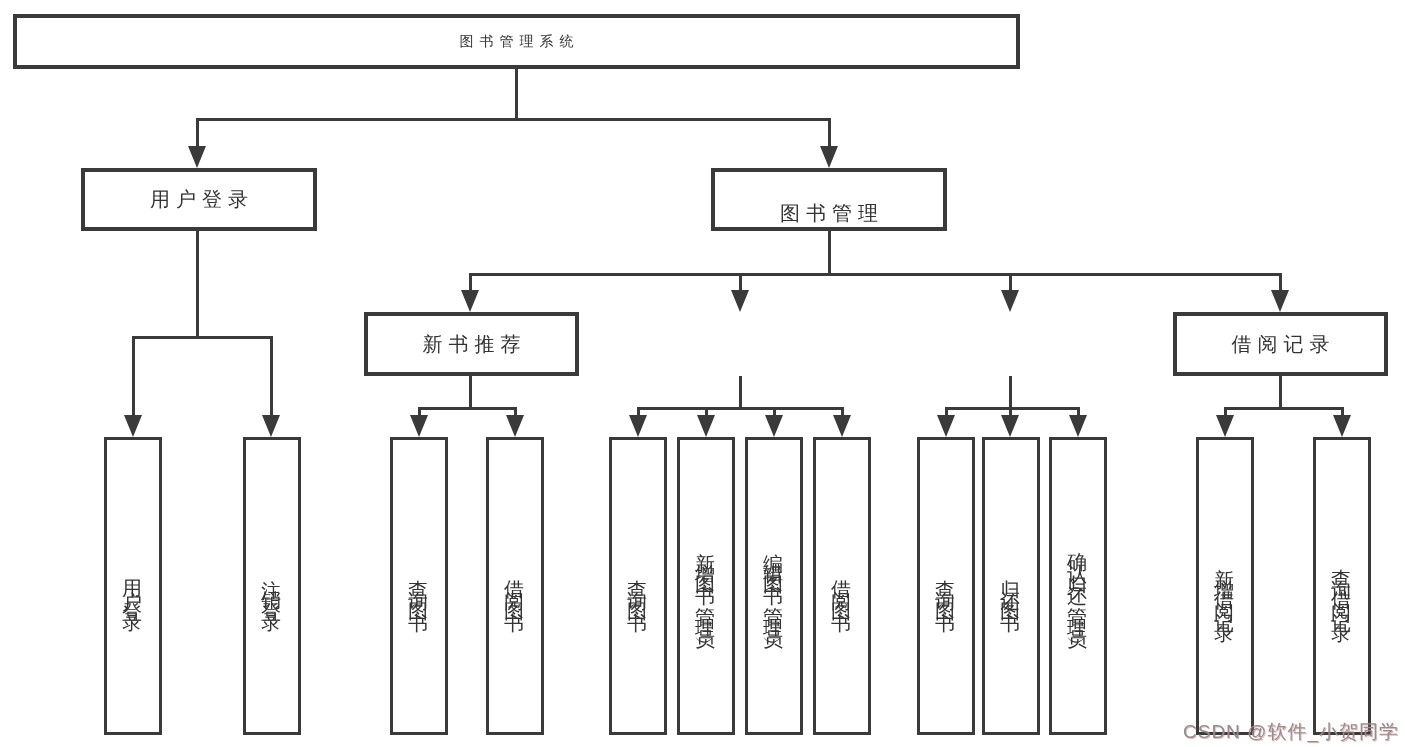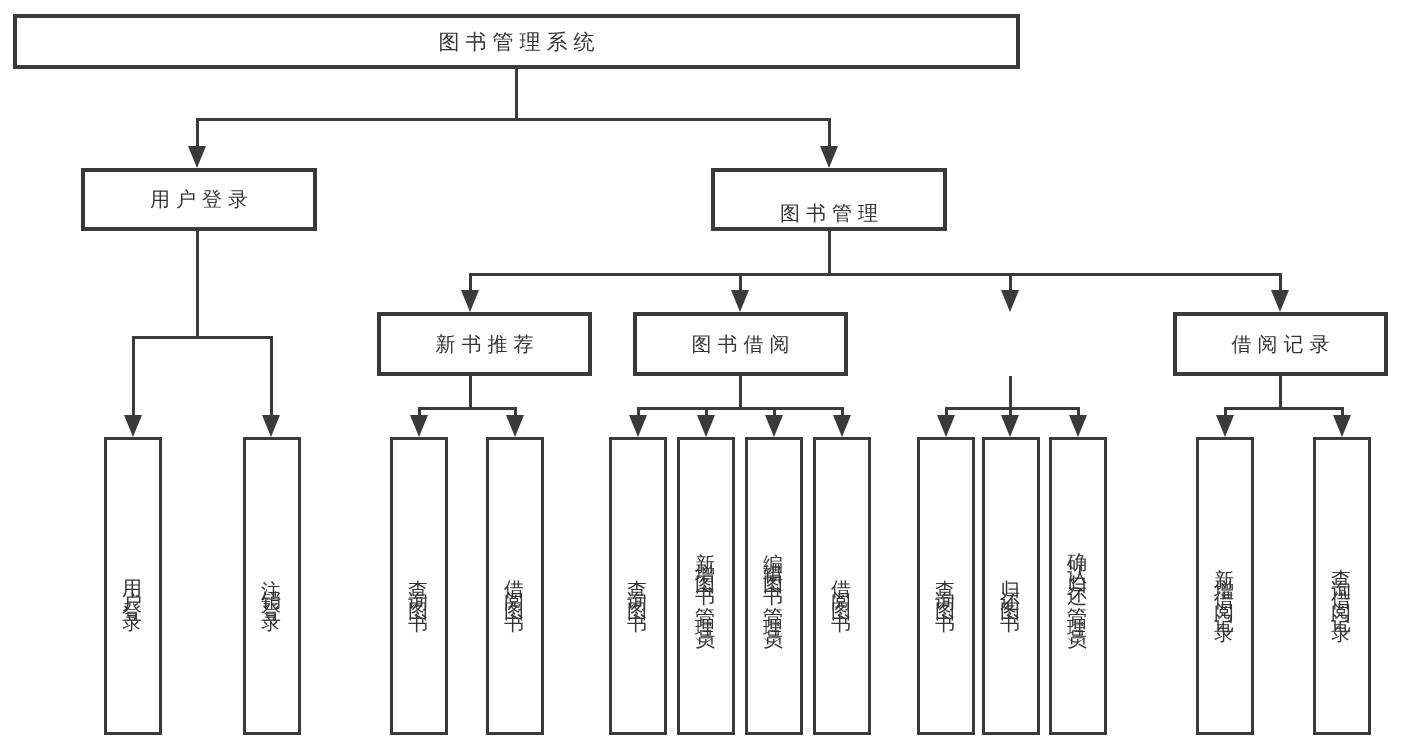--- a/index.html
+++ b/index.html
@@ -19,21 +19,21 @@
   .box{
     position:absolute;
     box-sizing:border-box;
     border:4px solid var(--line);
     background:#ffffff;
     display:flex;align-items:center;justify-content:center;
     color:var(--text);
   }
   .hlabel{font-size:20px;letter-spacing:6px;text-indent:6px;white-space:nowrap;}
   .root{left:13px;top:14px;width:1007px;height:55px;}
-  .root .hlabel{font-size:21px;}
+  .root .hlabel{font-size:14px;}
   .lvl2{top:168px;width:236px;height:63px;}
   .lvl3{top:312px;width:215px;height:64px;}
   .leaf{
     position:absolute;
     top:437px;width:58px;height:298px;
     box-sizing:border-box;
     border:3px solid var(--line);
     background:#ffffff;
     display:flex;align-items:center;justify-content:center;
   }
@@ -71,25 +71,22 @@
     <span class="hlabel">图书管理系统</span>
   </div>
 
   <div class="box lvl2" style="left:81px;">
     <span class="hlabel">用户登录</span>
   </div>
   <div class="box lvl2" style="left:711px;align-items:flex-end;">
     <span class="hlabel">图书管理</span>
   </div>
 
-  <div class="box lvl3" style="left:377px;">
+  <div class="box lvl3" style="left:364px;">
     <span class="hlabel">新书推荐</span>
-  </div>
-  <div class="box lvl3" style="left:633px;">
-    <span class="hlabel">图书借阅</span>
   </div>
   <div class="box lvl3" style="left:1173px;">
     <span class="hlabel">借阅记录</span>
   </div>
 
   <div class="leaf" style="left:104px;">
     <span class="vlabel">用户登录</span>
   </div>
   <div class="leaf" style="left:243px;">
     <span class="vlabel">注销登录</span>
@@ -180,14 +177,15 @@
   <div class="arw" style="left:1001px;top:415px;"></div>
   <div class="arw" style="left:1069px;top:415px;"></div>
 
   <div class="v" style="left:1279px;top:376px;height:31px;"></div>
   <div class="h" style="left:1224px;top:407px;width:120px;"></div>
   <div class="v" style="left:1224px;top:407px;height:24px;"></div>
   <div class="v" style="left:1341px;top:407px;height:24px;"></div>
   <div class="arw" style="left:1216px;top:415px;"></div>
   <div class="arw" style="left:1333px;top:415px;"></div>
 
+  <div class="watermark">CSDN @软件_小贺同学</div>
 
 </div>
 
 </body></html>

